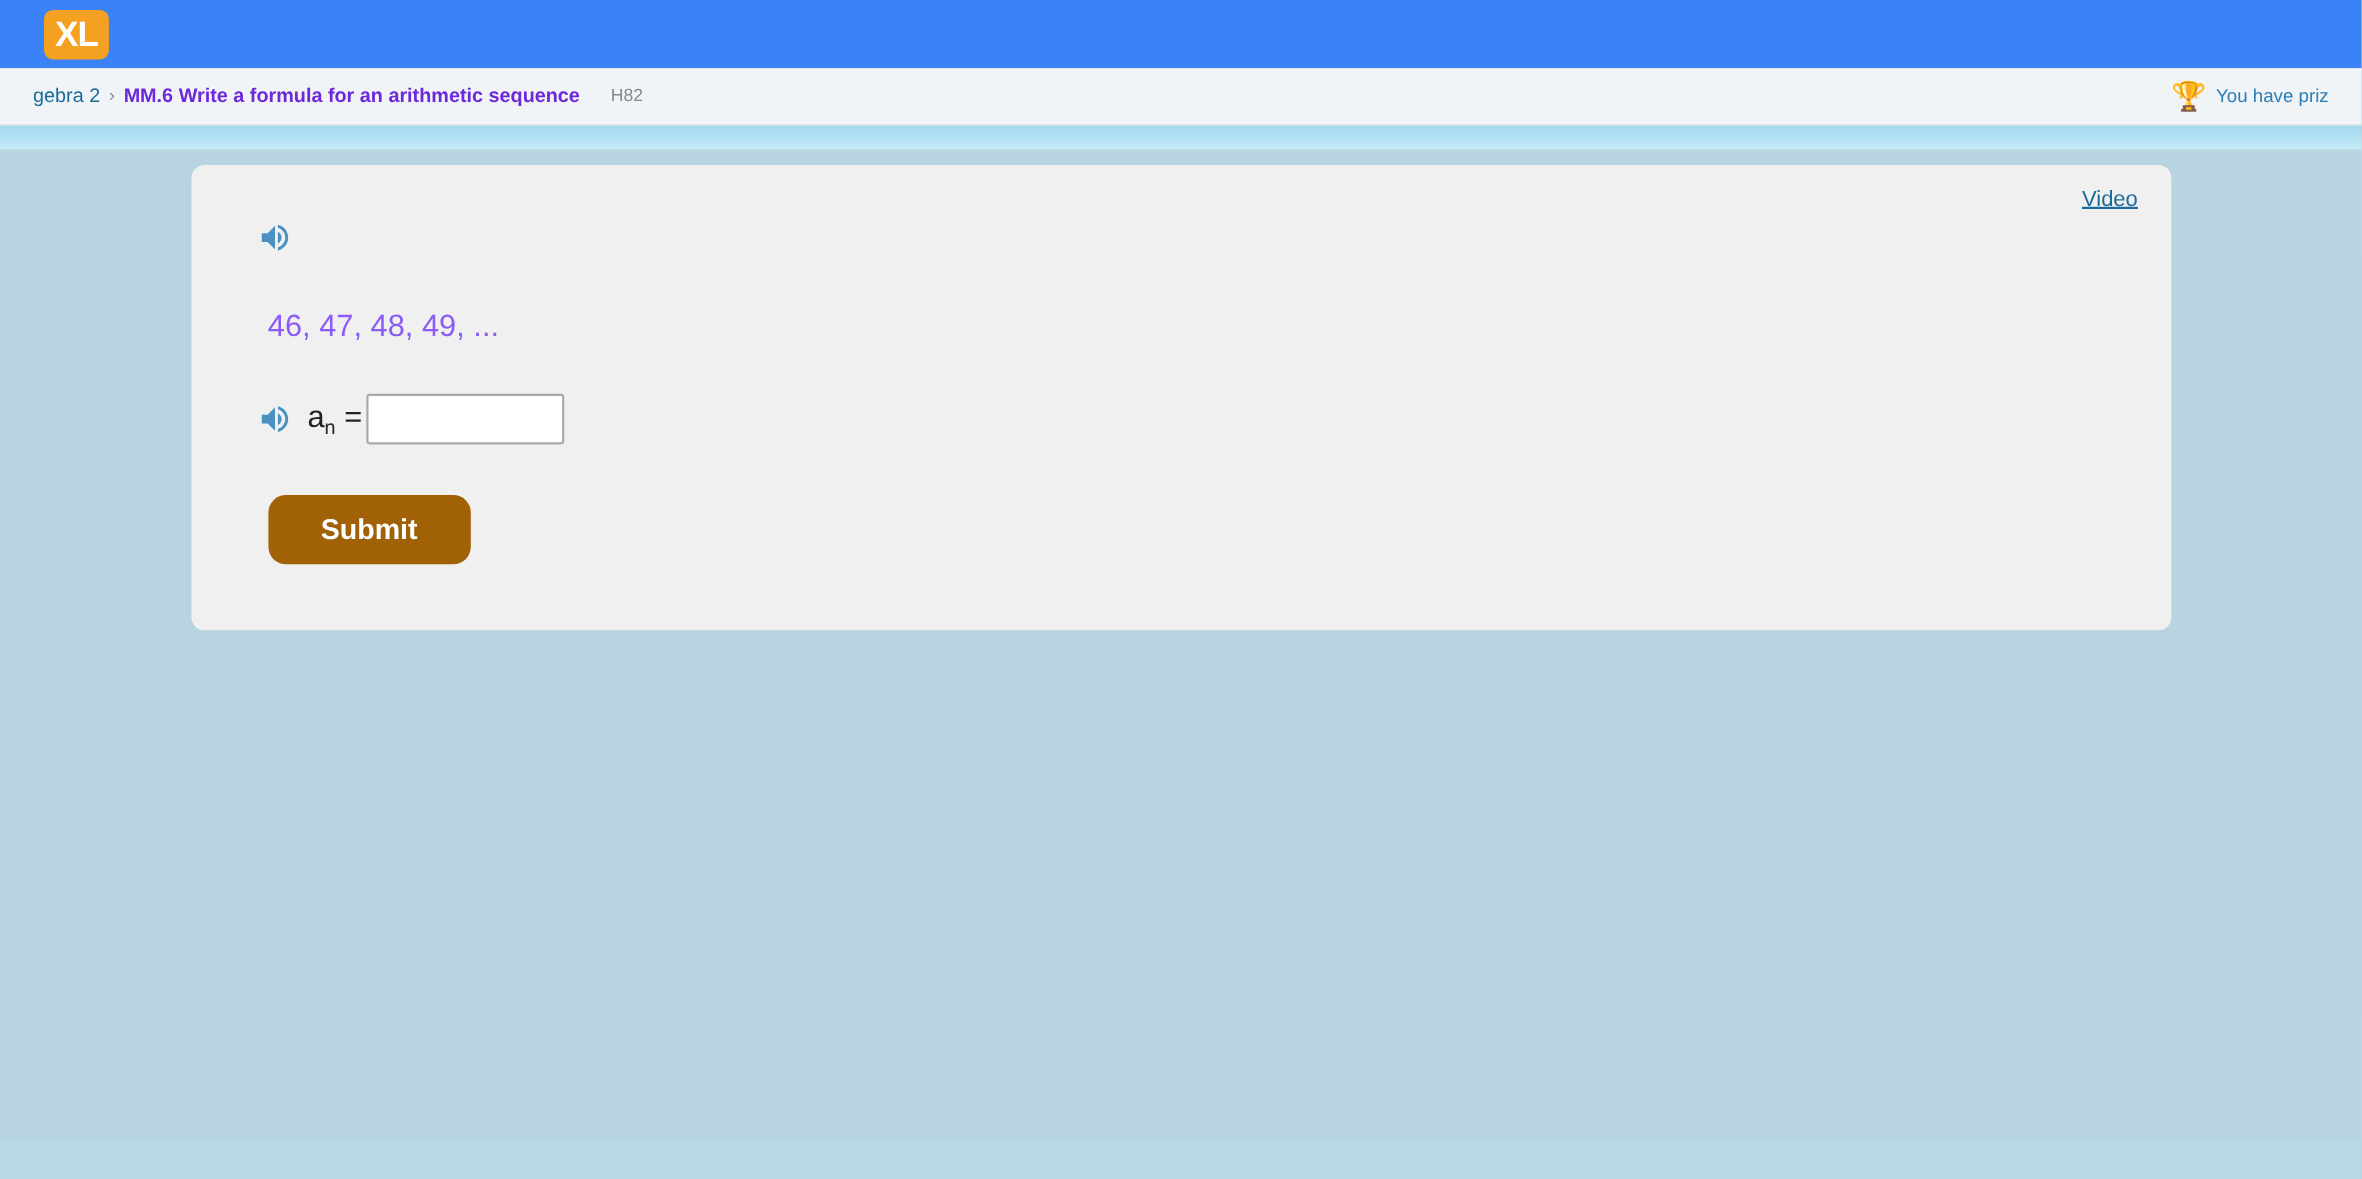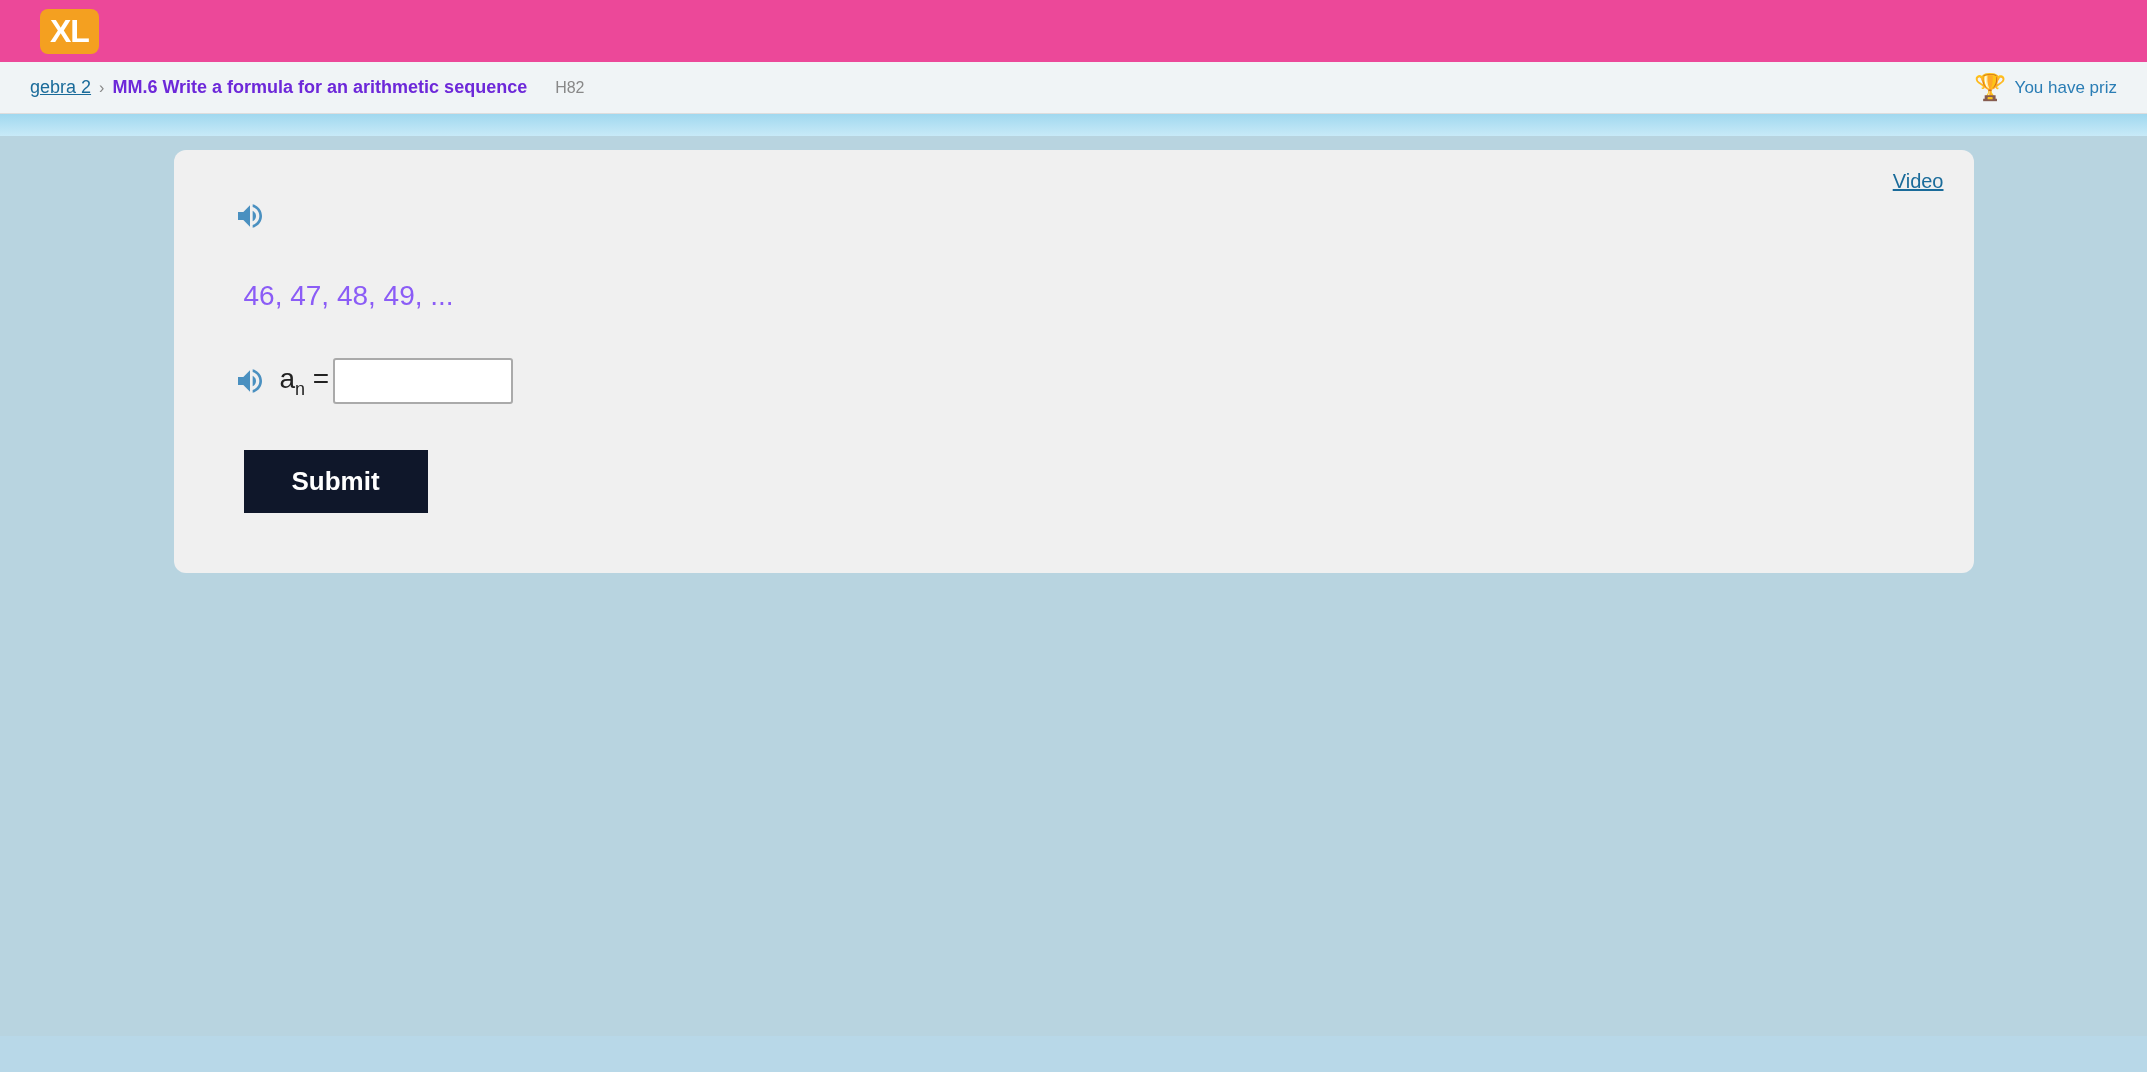--- a/index.html
+++ b/index.html
@@ -7,21 +7,21 @@
     body {
       font-family: Arial, sans-serif;
       background: #b8d8e8;
       width: 2147px;
       min-height: 1072px;
       overflow-x: hidden;
     }
 
     
     .top-nav {
-      background: #ec4899;
+      background: #3b82f6;
       height: 62px;
       display: flex;
       align-items: center;
       padding: 0 40px;
       position: relative;
     }
 
     .logo-box {
       background: #f4a020;
       border-radius: 8px;
@@ -75,21 +75,20 @@
     .breadcrumb-text {
       font-size: 18px;
       color: #444;
       display: flex;
       align-items: center;
       gap: 8px;
     }
 
     .breadcrumb-link {
       color: #1a6b9a;
-      text-decoration: underline;
       cursor: pointer;
     }
 
     .breadcrumb-chevron {
       color: #888;
       font-size: 16px;
     }
 
     .breadcrumb-current {
       color: #6d28d9;
@@ -212,24 +211,24 @@
       border: 2px solid #aaa;
       border-radius: 3px;
       background: white;
       font-size: 22px;
       padding: 4px 10px;
       outline: none;
     }
 
     
     .submit-btn {
-      background: #0f172a;
+      background: #a16207;
       color: white;
       border: none;
-      border-radius: 0;
+      border-radius: 16px;
       padding: 16px 48px;
       font-size: 26px;
       font-weight: bold;
       cursor: pointer;
       margin-left: 10px;
     }
   </style>
 </head>
 <body>
 

